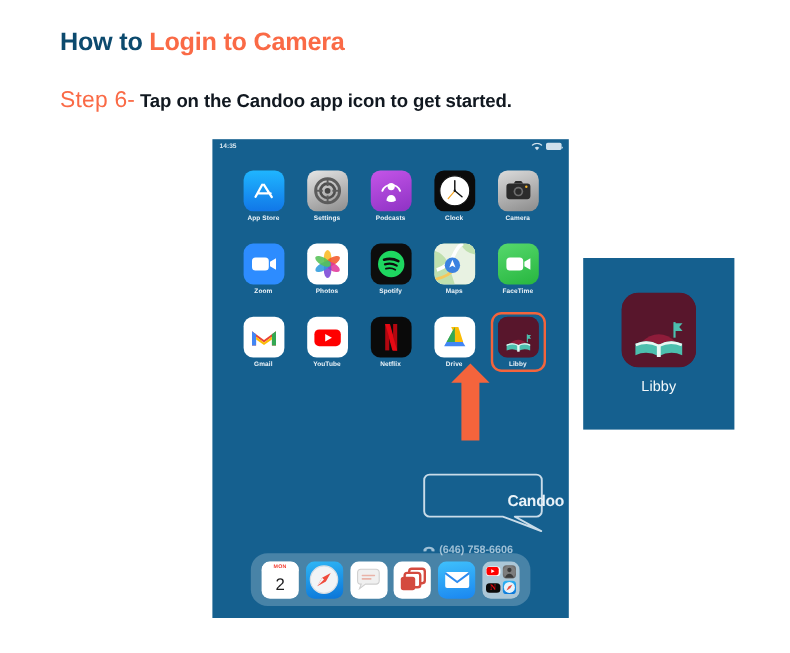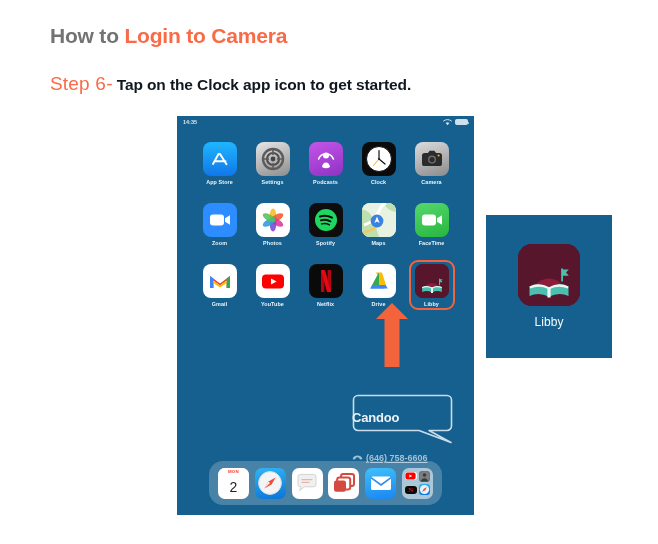--- a/index.html
+++ b/index.html
@@ -18,21 +18,21 @@
   
   .heading {
     position: absolute;
     left: 50px;
     top: 24px;
     font-size: 21px;
     font-weight: bold;
     letter-spacing: -0.2px;
     white-space: nowrap;
   }
-  .heading .dark { color: #737373; }
+  .heading .dark { color: #0c4a6e; }
   .heading .accent { color: #fa6a46; }
 
   .step-line {
     position: absolute;
     left: 50px;
     top: 73px;
     white-space: nowrap;
   }
   .step-label {
     color: #fa6a46;
@@ -171,38 +171,37 @@
     left: 175px;
     top: 278px;
     width: 101px;
     height: 50px;
   }
   .bubble-text {
     position: absolute;
     left: 175px;
     top: 294px;
     width: 118px;
-    text-align: left;
+    text-align: right;
     color: #e9f2f8;
     font-size: 13px;
     font-weight: bold;
     letter-spacing: -0.2px;
   }
   .phone-line {
     position: absolute;
     left: 175px;
     top: 337px;
     width: 120px;
     display: flex;
     align-items: center;
     gap: 3px;
     color: #9fc0d6;
     font-size: 9px;
     font-weight: bold;
-    text-decoration: underline;
   }
 
   
   .dock {
     position: absolute;
     left: 32px;
     bottom: 10px;
     width: 233px;
     height: 44px;
     background: rgba(255,255,255,0.22);
@@ -283,21 +282,21 @@
   }
 </style>
 </head>
 <body>
 
 <div class="heading">
   <span class="dark">How to </span><span class="accent">Login to Camera</span>
 </div>
 
 <div class="step-line">
-  <span class="step-label">Step 6-</span><span class="step-text">Tap on the Clock app icon to get started.</span>
+  <span class="step-label">Step 6-</span><span class="step-text">Tap on the Candoo app icon to get started.</span>
 </div>
 
 <div class="tablet">
 
   <div class="statusbar">
     <span>14:35</span>
     <span class="status-right">
       <svg class="wifi-ico" width="9" height="7" viewBox="0 0 9 7">
         <path d="M4.5 6.2 L2.6 4.1 a2.8 2.8 0 0 1 3.8 0 Z" fill="#cfe0ec"></path>
         <path d="M0.5 2.0 a6 6 0 0 1 8 0" stroke="#cfe0ec" stroke-width="1" fill="none" stroke-linecap="round"></path>

